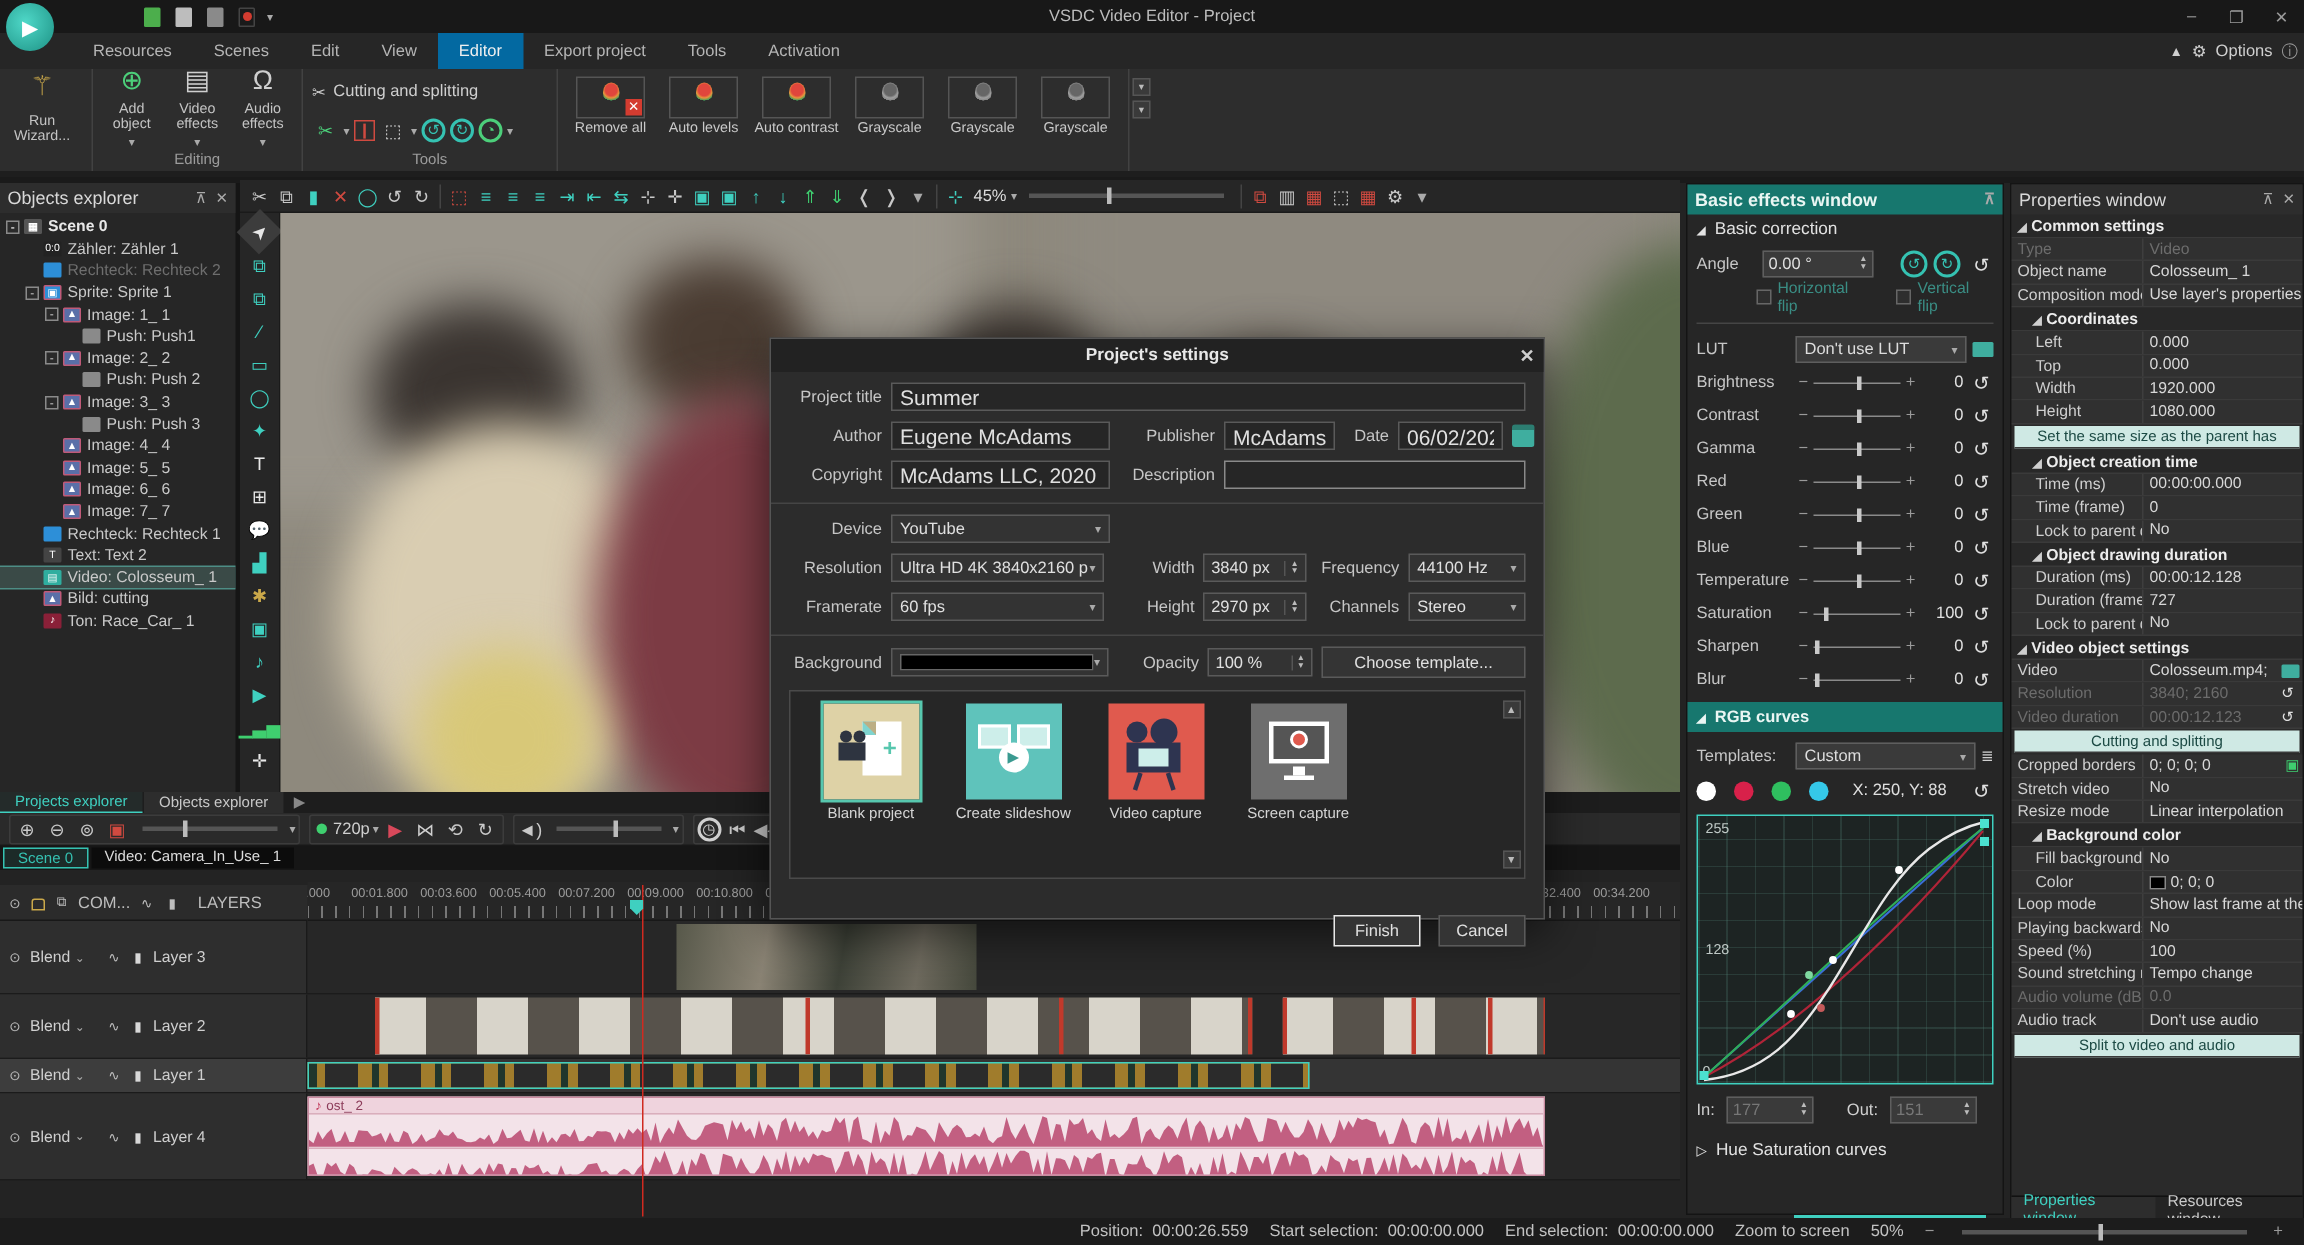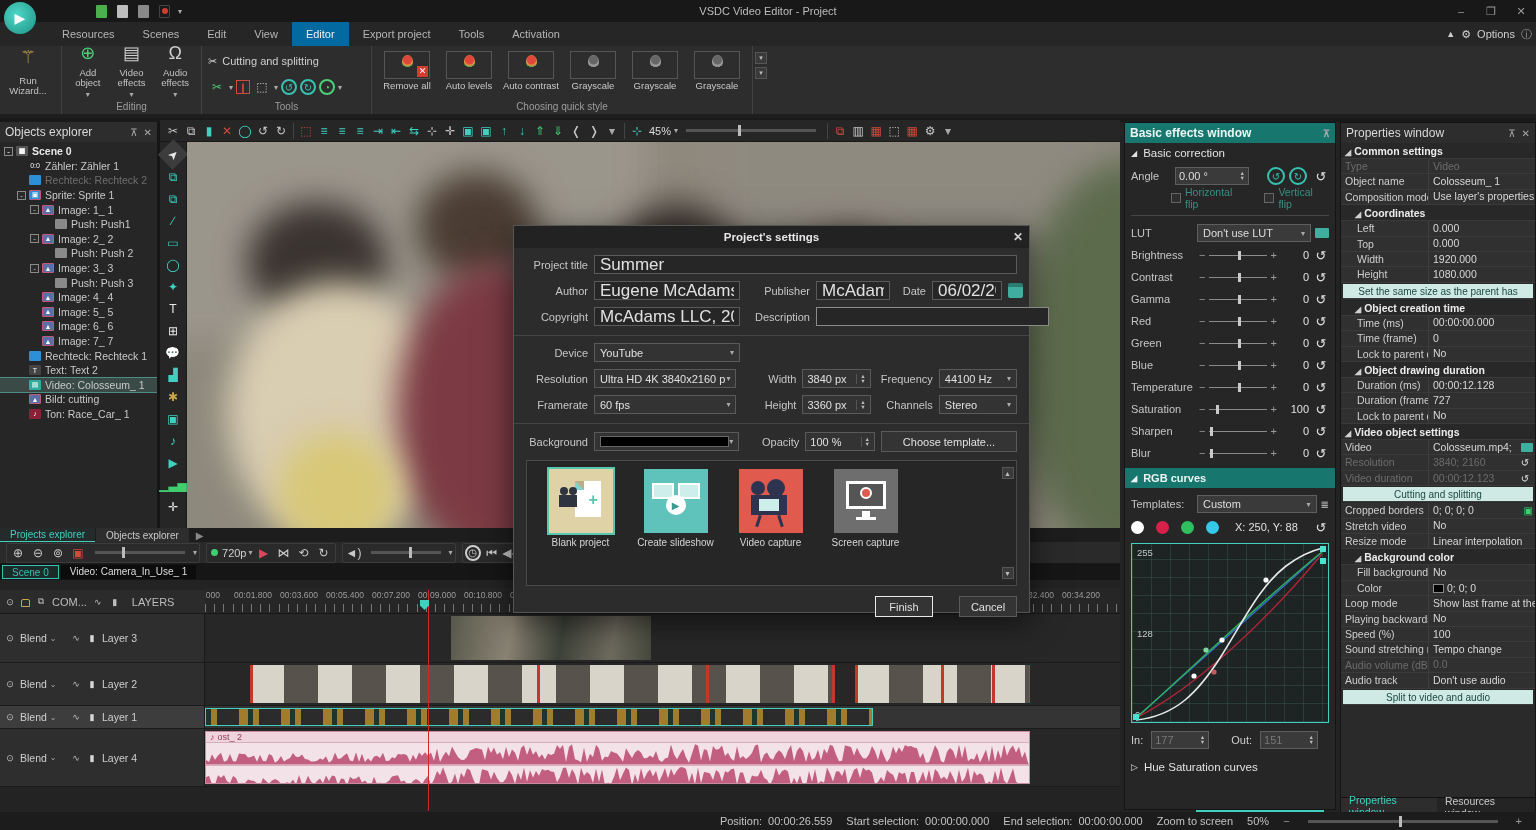--- a/index.html
+++ b/index.html
@@ -97,34 +97,34 @@
 .rowic{margin-left:auto;margin-right:2px;font-size:10px}
 #prop-tabs{position:absolute;bottom:0;left:0;right:0;height:18px;display:flex;background:#242424;border-top:1px solid #111}
 .ptab{padding:0 8px;display:flex;align-items:center;font-size:10.5px;color:#c9c9c9}
 .ptab.active{color:#3fd0c0;border-bottom:2px solid #3fd0c0;background:#2d2d2d}
 
 #dialog{left:513px;top:225px;width:517px;height:388px;background:#2c2c2c;border:1px solid #555;box-shadow:0 8px 30px rgba(0,0,0,.6);z-index:50}
 #dialog-title{height:22px;background:#222;display:flex;align-items:center;justify-content:center;color:#e8e8e8;font-weight:bold;font-size:11.5px;position:relative}
 #dialog-close{position:absolute;right:6px;top:0;height:22px;display:flex;align-items:center;color:#cfcfcf;font-size:12px}
 .dlg-row{display:flex;align-items:center;margin:7px 12px 0 12px;gap:6px}
 .dlab{color:#c6c6c6;text-align:right;flex:none}
-.din{background:var(--inputBg);border:1px solid var(--inputBd);height:19px;color:#e0e0e0;font-family:"Liberation Sans",sans-serif;font-size:17px;padding:0 5px;outline:none}
+.din{background:var(--inputBg);border:1px solid var(--inputBd);height:19px;color:#e0e0e0;font-family:"Liberation Sans",sans-serif;font-size:14px;padding:0 5px;outline:none}
 .dsel{background:#333;border:1px solid var(--inputBd);height:19px;display:flex;align-items:center;padding:0 5px;color:#e0e0e0;white-space:nowrap;overflow:hidden}
 .dsel .caret{margin-left:auto;flex:none}
 .dspin{background:#333;border:1px solid var(--inputBd);height:19px;display:flex;align-items:center;padding:0 4px;color:#e0e0e0;width:70px}
 .dspin .ud{margin-left:auto;display:flex;flex-direction:column;font-size:5.5px;line-height:5px;color:#bbb;border-left:1px solid #555;padding-left:3px}
 .dlg-sep{border-top:1px solid #454545;margin:9px 0 2px 0}
 #tpl-box{margin:8px 12px 0 12px;border:1px solid #4a4a4a;height:126px;display:flex;align-items:flex-start;padding:8px 2px 0 6px;position:relative;background:#262626}
 .tpl{width:95px;display:flex;flex-direction:column;align-items:center;gap:4px}
 .tplimg{width:64px;height:64px;position:relative;overflow:hidden}
 .tpl.sel .tplimg{outline:2px solid #57c7ae}
 .tpl .tpl-label{font-size:10px;color:#d5d5d5}
 #tpl-scroll{position:absolute;right:2px;top:6px;bottom:6px;width:13px;display:flex;flex-direction:column;justify-content:space-between;align-items:center}
 .scrbtn{width:12px;height:12px;background:#3a3a3a;border:1px solid #555;font-size:7px;color:#bbb;display:flex;align-items:center;justify-content:center}
-#dlg-footer{display:flex;justify-content:flex-end;gap:26px;margin:10px 12px 0 0}
+#dlg-footer{display:flex;justify-content:flex-end;gap:12px;margin:24px 12px 0 0}
 .dbtn{min-width:58px;height:21px;background:#343434;border:1px solid #5a5a5a;color:#e0e0e0;display:flex;align-items:center;justify-content:center;font-size:11px;padding:0 10px}
 .dbtn.primary{border:1px solid #e8e8e8}
 
 #timeline{left:0;top:528px;width:1120px;height:284px;background:#232323}
 #tl-tabs{height:14px;background:#1d1d1d;display:flex;align-items:stretch}
 .tltab{padding:0 10px;font-size:10px;display:flex;align-items:center;color:#c9c9c9;background:#2d2d2d;margin-right:1px}
 .tltab.active{color:#3fd0c0;background:#242b2a;border-bottom:1px solid #3fd0c0}
 #tl-controls{height:22px;background:#2a2a2a;display:flex;align-items:center;padding:0 6px;gap:2px;border-bottom:1px solid #181818}
 .ctlgrp{display:flex;align-items:center;border:1px solid #3c3c3c;border-radius:2px;height:20px;padding:0 2px;gap:2px;margin-right:4px}
 #tl-crumb{height:16px;background:#161616;display:flex;align-items:center;gap:2px;padding-left:2px}
@@ -268,21 +268,20 @@
         </div>
         <div class="qcard">
           <div class="qthumb gray"></div>
           <div class="qlabel">Grayscale</div>
         </div>
         <div class="qcard">
           <div class="qthumb gray"></div>
           <div class="qlabel">Grayscale</div>
         </div>
       </div>
-    <div class="glabel">Choosing quick style</div>
   </div>
   <div style="display:flex;flex-direction:column;gap:3px;padding:6px 2px">
     <div class="scrbtn">▾</div>
     <div class="scrbtn">▾</div>
   </div>
 </div>
 <div class="abs gap4"></div>
 
 <div class="abs" id="objects-panel">
   <div class="panel-head">
@@ -1025,21 +1024,21 @@
       </div>
   </div>
   <div class="dlg-row">
     <span class="dlab" style="width:62px">Framerate</span>
     <div class="dsel" style="width:146px">
         <span>60 fps</span>
         <span class="caret">▾</span>
       </div>
     <span class="dlab" style="width:36px;margin-left:18px">Height</span>
     <div class="dspin">
-        <span>3360 px</span>
+        <span>2970 px</span>
         <span class="ud">
           <span>▲</span>
           <span>▼</span>
         </span>
       </div>
     <span class="dlab" style="width:56px;margin-left:auto">Channels</span>
     <div class="dsel" style="width:80px">
         <span>Stereo</span>
         <span class="caret">▾</span>
       </div>

